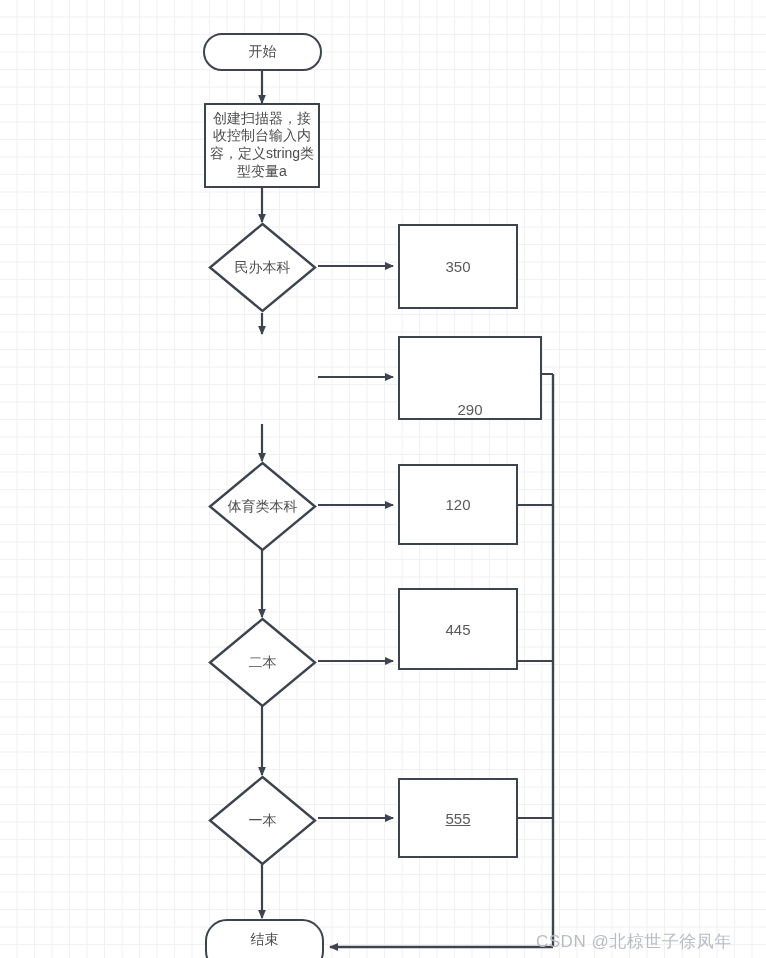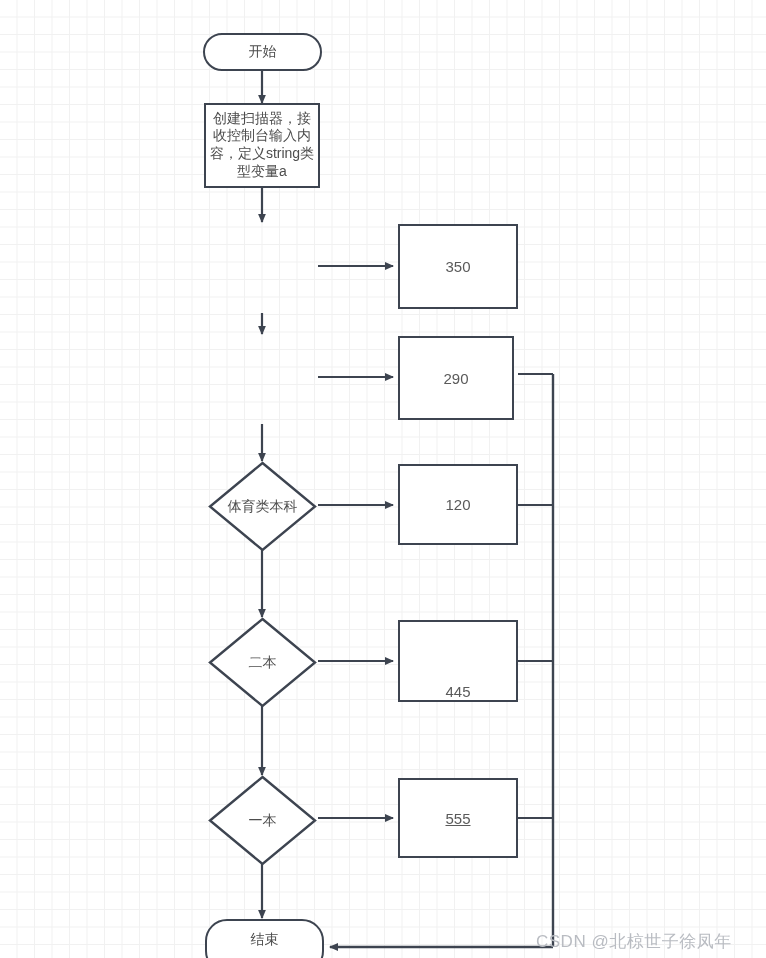--- a/index.html
+++ b/index.html
@@ -142,20 +142,26 @@
   </svg>
 
   <div class="node terminator" style="left:203px; top:33px; width:119px; height:38px;">
     <span>开始</span>
   </div>
 
   <div class="node process" style="left:204px; top:103px; width:116px; height:85px;">
     <span class="overflow-text">创建扫描器，接收控制台输入内容，定义string类型变量a</span>
   </div>
 
+  <div class="decision-wrap" style="left:208px; top:222px; width:109px; height:91px;">
+    <svg width="109" height="91">
+      <polygon points="54.5,2 107,45.5 54.5,89 2,45.5" fill="#ffffff" stroke="#3d4450" stroke-width="2.4"></polygon>
+    </svg>
+    <span class="decision-label">民办本科</span>
+  </div>
 
 
   <div class="decision-wrap" style="left:208px; top:617px; width:109px; height:91px;">
     <svg width="109" height="91">
       <polygon points="54.5,2 107,45.5 54.5,89 2,45.5" fill="#ffffff" stroke="#3d4450" stroke-width="2.4"></polygon>
     </svg>
     <span class="decision-label">二本</span>
   </div>
 
   <div class="decision-wrap" style="left:208px; top:461px; width:109px; height:91px;">
@@ -169,29 +175,29 @@
     <svg width="109" height="91">
       <polygon points="54.5,2 107,45.5 54.5,89 2,45.5" fill="#ffffff" stroke="#3d4450" stroke-width="2.4"></polygon>
     </svg>
     <span class="decision-label">一本</span>
   </div>
 
   <div class="node process-value" style="left:398px; top:224px; width:120px; height:85px;">
     <span>350</span>
   </div>
 
-  <div class="node process-value" style="left:398px; top:336px; width:116px; height:84px;">
+  <div class="node process-value" style="left:398px; top:336px; width:144px; height:84px;align-items:flex-end;">
     <span>290</span>
   </div>
 
   <div class="node process-value" style="left:398px; top:464px; width:120px; height:81px;">
     <span>120</span>
   </div>
 
-  <div class="node process-value" style="left:398px; top:620px; width:120px; height:82px;align-items:flex-end;">
+  <div class="node process-value" style="left:398px; top:588px; width:120px; height:82px;">
     <span>445</span>
   </div>
 
   <div class="node process-value" style="left:398px; top:778px; width:120px; height:80px;text-decoration:underline;">
     <span>555</span>
   </div>
 
   <div class="node terminator" style="left:205px; top:919px; width:119px; height:54px;">
     <span style="position:relative; top:-6px;">结束</span>
   </div>

